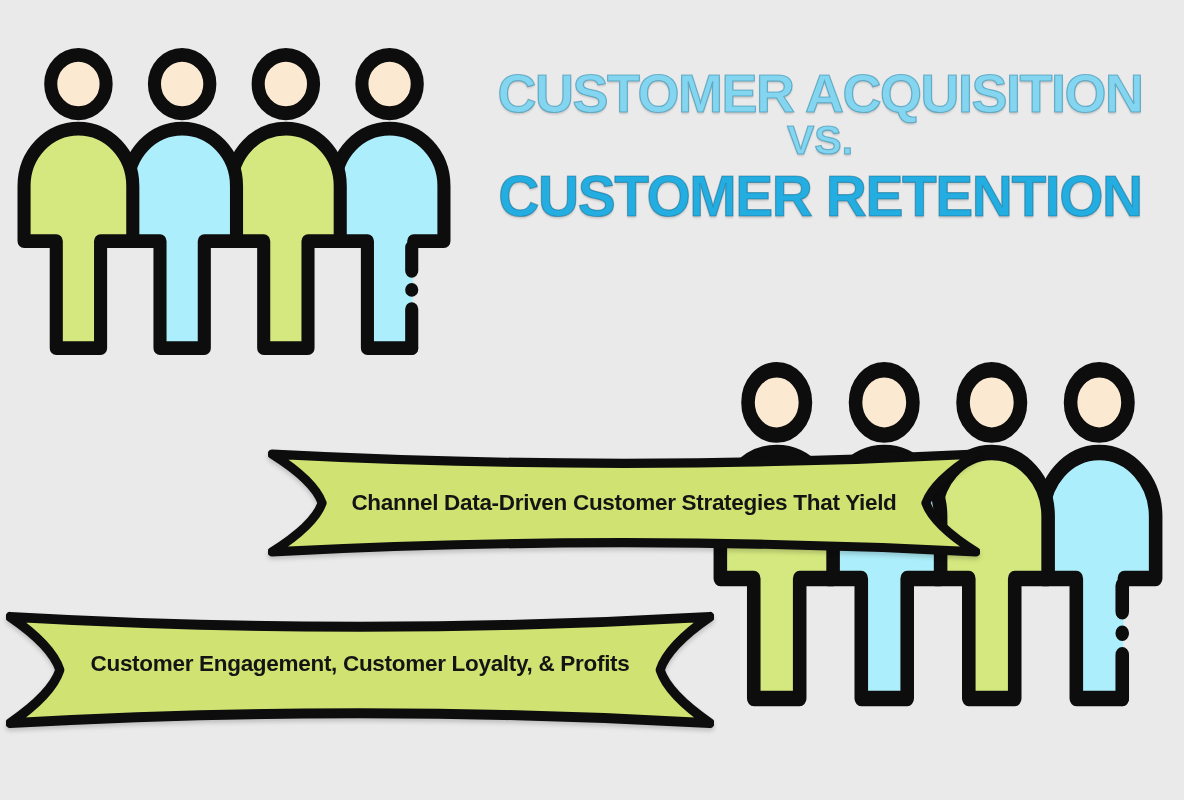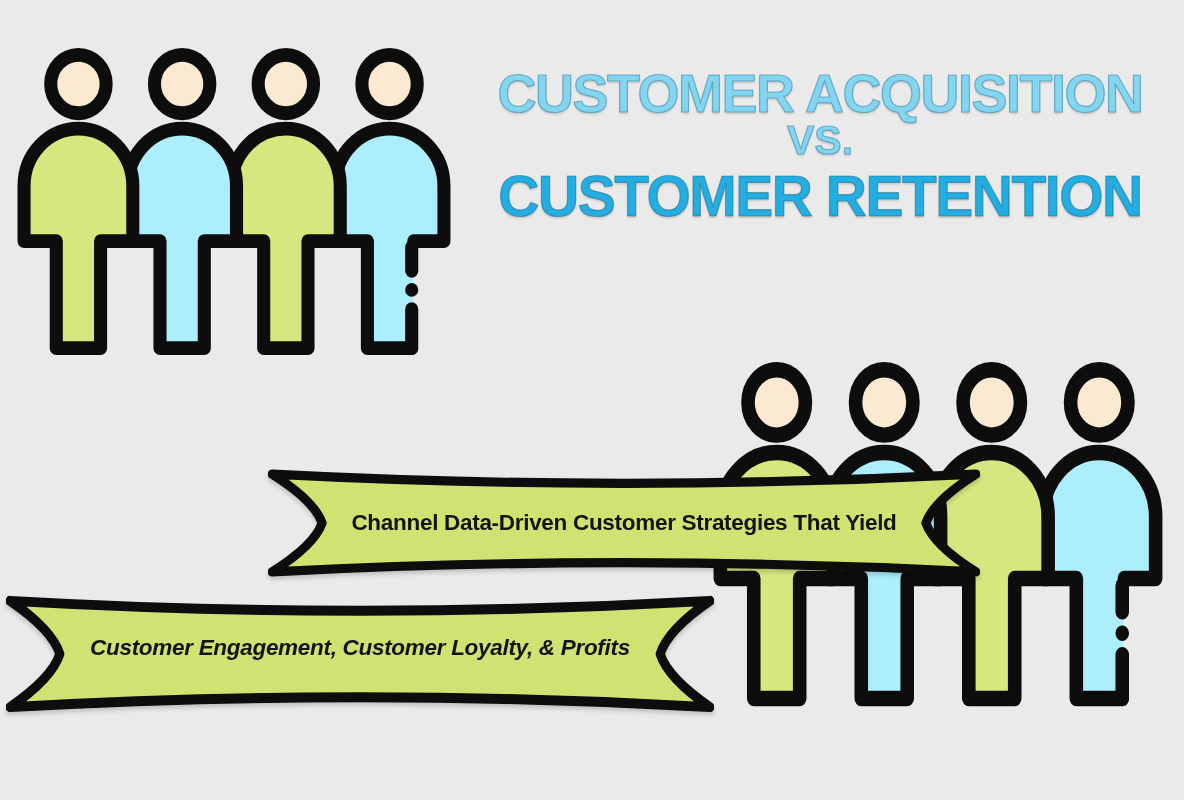--- a/index.html
+++ b/index.html
@@ -51,22 +51,22 @@
   }
   .banner{position:absolute;}
   .banner svg{position:absolute;left:0;top:0;width:100%;height:100%;
               filter:drop-shadow(0 3px 2px rgba(0,0,0,.18));}
   .banner-text{
     position:absolute;left:0;top:0;width:100%;height:100%;
     display:flex;align-items:center;justify-content:center;
     font-weight:bold;font-size:22.5px;letter-spacing:-0.3px;
     color:var(--banner_text,#141414);white-space:nowrap;
   }
-  .banner-top{left:268px;top:466px;width:712px;height:114px;text-align:right;}
-  .banner-bottom{left:6px;top:592px;width:708px;height:124px;font-style:italic;}
+  .banner-top{left:268px;top:446px;width:712px;height:114px;text-align:right;}
+  .banner-bottom{left:6px;top:608px;width:708px;height:124px;}
   .banner-bottom .banner-text{transform:translateY(-6px);}
 
   .defs-svg{position:absolute;width:0;height:0;}
 </style>
 </head>
 <body>
 
 <div class="stage">
 
   <svg class="defs-svg" aria-hidden="true">

